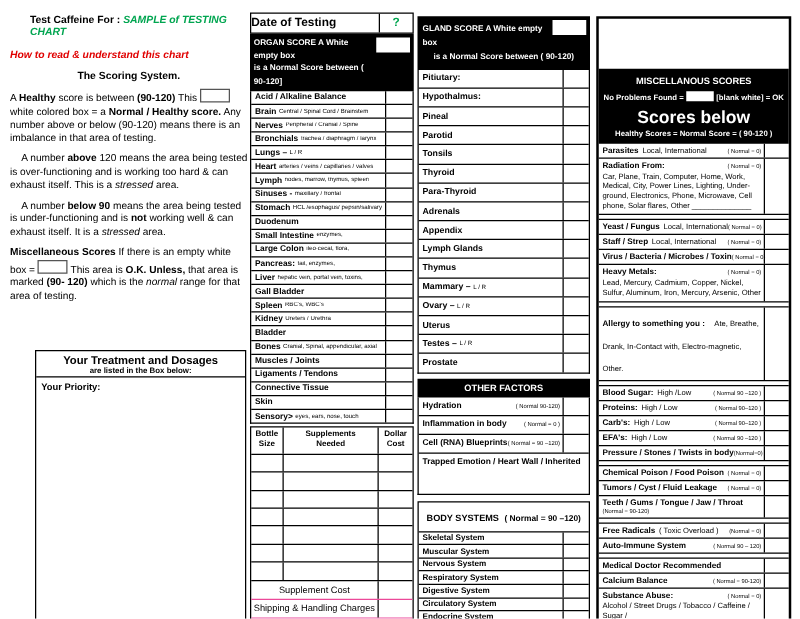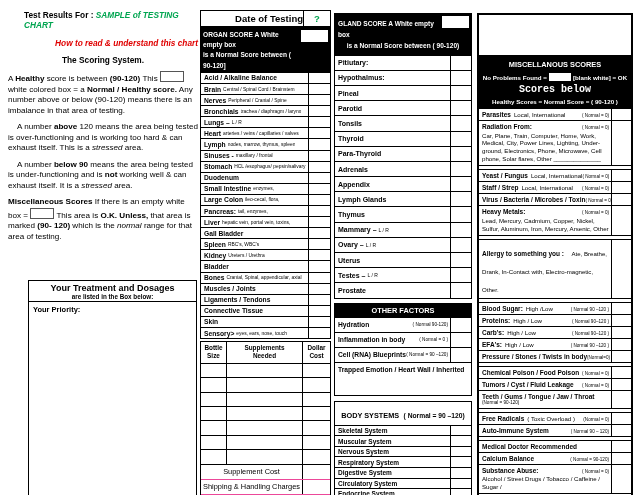--- a/index.html
+++ b/index.html
@@ -4,36 +4,36 @@
 <style>
   html,body{margin:0;padding:0;background:#fff;}
   body{width:640px;height:495px;position:relative;font-family:"Liberation Sans",sans-serif;color:#000;-webkit-font-smoothing:antialiased;}
   .b{font-weight:bold}.u{}.i{font-style:italic}
   .page{position:absolute;inset:0;background:#fff;overflow:hidden;}
 
   
   .left-col{position:absolute;left:8px;top:10px;width:190px;}
   .title{font-size:8.3px;font-weight:bold;padding-left:16px;}
   .title .hl{color:#00A550;font-style:italic;}
-  .subtitle{color:#E00000;text-align:right;font-weight:bold;font-style:italic;font-size:8.3px;margin-top:8px;}
+  .subtitle{color:#E00000;text-align:left;font-weight:bold;font-style:italic;font-size:8.3px;margin-top:8px;}
   .scoring-head{text-align:center;font-weight:bold;font-size:8.3px;margin-top:7px;}
   .para{font-size:8.1px;line-height:1.3;margin:6px 0 0 0;}
   .para.ind{text-indent:9px;}
   .inline-box{display:inline-block;width:22px;height:9px;border:1px solid #555;background:#fff;vertical-align:-1px;}
 
   .treatment{position:absolute;left:28px;top:280px;width:167px;height:223px;border:1.5px solid #000;background:#fff;}
   .treatment-header{border-bottom:1.5px solid #000;text-align:center;padding:2px 0 1px;}
   .t-title{font-weight:bold;font-size:9px;}
   .t-sub{font-weight:bold;font-size:6.3px;}
   .t-priority{font-weight:bold;font-size:7.5px;padding:3px 0 0 4px;}
 
   
   .organ-col{position:absolute;left:200px;top:10px;width:131px;}
   .date-row{display:flex;border:1.5px solid #000;height:15px;background:#fff;}
-  .date-label{flex:1;text-align:right;font-weight:bold;font-size:9.5px;line-height:15px;}
+  .date-label{flex:1;text-align:left;font-weight:bold;font-size:9.5px;line-height:15px;}
   .date-q{width:26px;border-left:1.5px solid #000;color:#00A550;font-weight:bold;text-align:center;line-height:15px;font-size:9.5px;}
   .organ-header{background:#000;color:#fff;font-weight:bold;font-size:6.6px;line-height:1.55;padding:3px 32px 2px 3px;position:relative;}
   .hdr-wbox{position:absolute;right:3px;top:3px;width:27px;height:12px;background:#fff;}
   .organ-rows{border:1.5px solid #000;border-top:none;}
   .orow{display:flex;align-items:center;height:10.1px;border-bottom:1px solid #000;padding-left:3px;}
   .orow:last-child{border-bottom:none;}
   .orow .nm{font-weight:bold;font-size:6.7px;white-space:nowrap;}
   .orow .dt{font-size:4.9px;margin-left:2px;white-space:nowrap;overflow:hidden;}
   .orow .cell{margin-left:auto;width:21px;align-self:stretch;border-left:1px solid #000;flex:none;}
 
@@ -79,21 +79,21 @@
   .bsrow:last-child{border-bottom:none;}
   .bsrow .nm{font-weight:bold;font-size:6.5px;white-space:nowrap;}
   .bsrow .cell{margin-left:auto;width:20px;align-self:stretch;border-left:1px solid #000;flex:none;}
 
   
   .misc-col{position:absolute;left:477px;top:13px;width:152px;border:2.5px solid #000;background:#fff;}
   .misc-header{background:#000;color:#fff;text-align:center;padding:5px 2px 4px;margin-top:40px;}
   .mh-title{font-weight:bold;font-size:7.4px;}
   .mh-line{font-size:6.2px;font-weight:bold;margin-top:3.5px;}
   .mh-box{display:inline-block;width:22px;height:8px;background:#fff;vertical-align:-1px;margin:0 2px;}
-  .mh-scores{font-size:10px;font-weight:bold;margin-top:3px;font-family:Liberation Mono, monospace;}
+  .mh-scores{font-size:14px;font-weight:bold;margin-top:3px;}
   .mh-healthy{font-size:6.2px;font-weight:bold;margin-top:3.5px;}
   .mrow{display:flex;border-bottom:1px solid #000;}
   .mrow:last-child{border-bottom:none;}
   .mrow.gap{border-top:1px solid #000;margin-top:3px;}
   .m-body{flex:1;min-width:0;padding:2px 0 2px 3px;}
   .m-line1{display:flex;align-items:baseline;}
   .m-line1 .nm{font-weight:bold;font-size:6.5px;white-space:nowrap;}
   .m-line1 .rest{font-size:6.1px;margin-left:3px;white-space:nowrap;}
   .m-line1 .nrm{font-size:4.6px;margin-left:auto;padding-right:2px;white-space:nowrap;}
   .m-sub{font-size:6.1px;line-height:1.3;margin-top:1.5px;padding-right:2px;}
@@ -101,21 +101,21 @@
   .mrow.wrap .m-line1{display:block;white-space:normal;}
   .mrow.wrap .m-line1 .nm,.mrow.wrap .m-line1 .rest{white-space:normal;display:inline;}
   .mrow.subnormal .m-sub{font-size:4.6px;margin-top:0;}
 </style>
 </head>
 <body>
 
 <div class="page">
 
   <div class="left-col">
-    <div class="title"><span class="b">Test Results For : </span><span class="b hl">SAMPLE of TESTING CHART</span></div>
+    <div class="title"><span class="b">Test Caffeine For : </span><span class="b hl">SAMPLE of TESTING CHART</span></div>
     <div class="subtitle">How to read &amp; understand this chart</div>
     <div class="scoring-head">The Scoring System.</div>
     <p class="para"><span>A </span><span class="b">Healthy</span><span> score is between </span><span class="b">(90-120)</span><span>  This </span><span class="inline-box"></span><span> white colored box = a </span><span class="b">Normal / Healthy score.</span><span> Any number </span><span class="u">above</span><span> or </span><span class="u">below</span><span> (90-120) means there is an imbalance in that area of testing.</span></p>
     <p class="para ind"><span>A number </span><span class="b u">above</span><span> 120 means the area being tested is </span><span class="u">over</span><span>-functioning and is working too hard &amp; can exhaust itself. This is a </span><span class="i">stressed</span><span> area.</span></p>
     <p class="para ind"><span>A number </span><span class="b u">below</span><span class="b"> 90</span><span> means the area being tested is </span><span class="u">under</span><span>-functioning and is </span><span class="b">not</span><span> working well &amp; can exhaust itself. It is a </span><span class="i">stressed</span><span> area.</span></p>
     <p class="para"><span class="b">Miscellaneous Scores</span><span> If there is an empty white box = </span><span class="inline-box"></span><span> This area is </span><span class="b">O.K.</span><span>  </span><span class="b u">Unless,</span><span> that area is marked </span><span class="b">(90- 120)</span><span> which is the </span><span class="i">normal</span><span> range for that area of testing.</span></p>
   </div>
 
   <div class="treatment">
     <div class="treatment-header">

